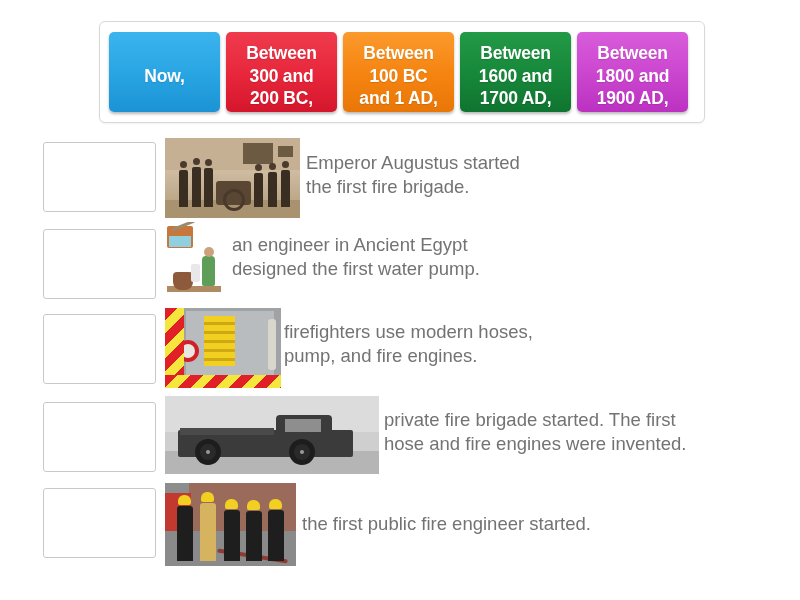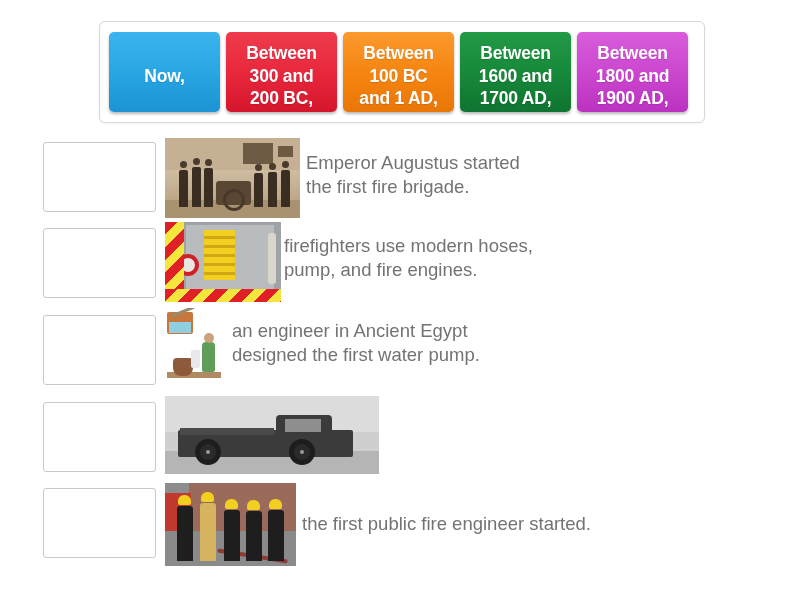--- a/index.html
+++ b/index.html
@@ -218,69 +218,71 @@
           <div class="fig" style="left:66%;  height:42%;"></div>
           <div class="fig" style="left:76%;  height:44%;"></div>
           <div class="fig" style="left:86%;  height:46%;"></div>
         </div>
       </div>
       <div class="row-text" style="left:306px; top:15px; width:420px;">Emperor Augustus started
 the first fire brigade.</div>
     </div>
 
     <div class="row" style="height:86px;">
-      <div class="dropzone" style="top:4px;"></div>
-      <div class="row-thumb" style="top:-2px; width:116px; height:80px;">
-        <div class="thumb-inner">
-          <div class="eng-bg"></div>
-          <div class="eng-panel"></div>
-          <div class="hose-stack"></div>
-          <div class="eng-pipe"></div>
-          <div class="hose-roll"></div>
-          <div class="chevron"></div>
-          <div class="chevron-b"></div>
-        </div>
-      </div>
-      <div class="row-text" style="left:284px; top:10px; width:430px;">firefighters use modern hoses,
-pump, and fire engines.</div>
-    </div>
-
-    <div class="row" style="height:86px;">
       <div class="dropzone" style="top:5px;"></div>
       <div class="row-thumb" style="top:-2px; width:62px; height:70px; background:#ffffff;">
         <div class="thumb-inner egy">
           <div class="egy-frame"></div>
           <div class="egy-water"></div>
           <div class="egy-arm"></div>
           <div class="egy-base"></div>
           <div class="egy-jar"></div>
           <div class="egy-pour"></div>
           <div class="egy-body"></div>
           <div class="egy-head"></div>
         </div>
       </div>
       <div class="row-text" style="left:232px; top:9px; width:440px;">an engineer in Ancient Egypt
 designed the first water pump.</div>
+    </div>
+
+    <div class="row" style="height:86px;">
+      <div class="dropzone" style="top:4px;"></div>
+      <div class="row-thumb" style="top:-2px; width:116px; height:80px;">
+        <div class="thumb-inner">
+          <div class="eng-bg"></div>
+          <div class="eng-panel"></div>
+          <div class="hose-stack"></div>
+          <div class="eng-pipe"></div>
+          <div class="hose-roll"></div>
+          <div class="chevron"></div>
+          <div class="chevron-b"></div>
+        </div>
+      </div>
+      <div class="row-text" style="left:284px; top:10px; width:430px;">firefighters use modern hoses,
+pump, and fire engines.</div>
     </div>
 
     <div class="row" style="height:86px;">
       <div class="dropzone" style="top:6px;"></div>
       <div class="row-thumb" style="top:0px; width:214px; height:78px;">
         <div class="thumb-inner">
           <div class="bw-bg"></div>
           <div class="bw-sky"></div>
           <div class="bw-ground"></div>
           <div class="truck-body"></div>
           <div class="truck-cab"></div>
           <div class="truck-ladder"></div>
           <div class="truck-win"></div>
           <div class="wheel" style="left:14%;"></div>
           <div class="wheel" style="left:58%;"></div>
         </div>
       </div>
+      <div class="row-text" style="left:384px; top:12px; width:410px;">private fire brigade started. The first
+hose and fire engines were invented.</div>
     </div>
 
     <div class="row" style="height:90px;">
       <div class="dropzone" style="top:6px;"></div>
       <div class="row-thumb" style="top:1px; width:131px; height:83px;">
         <div class="thumb-inner">
           <div class="ff-bg"></div>
           <div class="ff-brick"></div>
           <div class="ff-red"></div>
           <div class="ff-road"></div>

